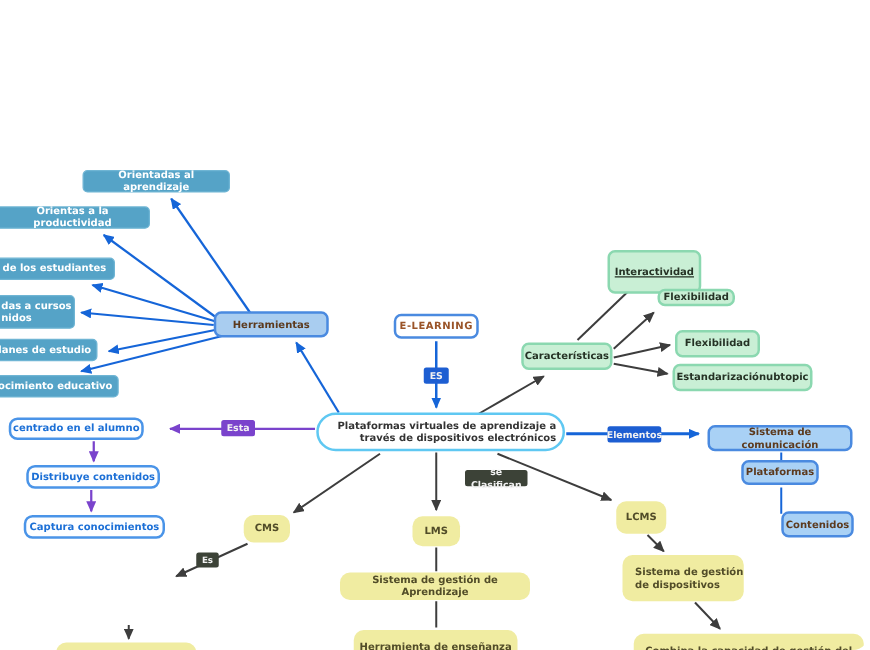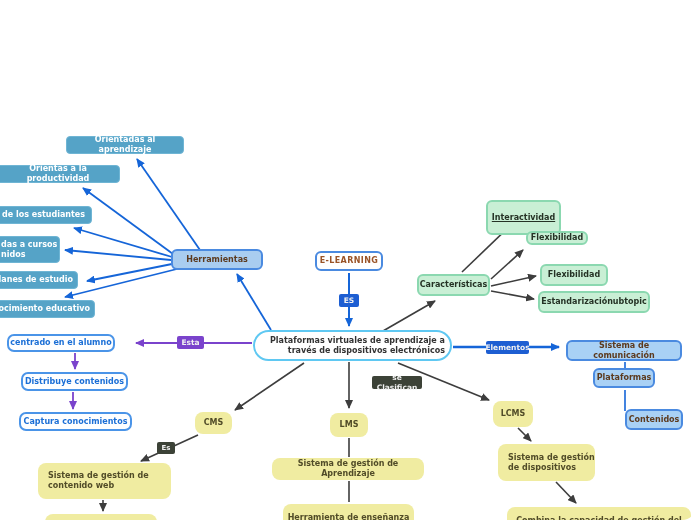--- a/index.html
+++ b/index.html
@@ -135,22 +135,20 @@
   <div class="node whiteblue" id="n-distribuye">Distribuye contenidos</div>
   <div class="node whiteblue" id="n-captura">Captura conocimientos</div>
 
   <div class="node bluefill" id="n-siscom">Sistema de comunicación</div>
   <div class="node bluefill" id="n-plataformas">Plataformas</div>
   <div class="node bluefill" id="n-contenidos">Contenidos</div>
 
   <div class="node yellow" id="n-cms">CMS</div>
   <div class="node yellow" id="n-lms">LMS</div>
   <div class="node yellow" id="n-lcms">LCMS</div>
-  <div class="node yellow pre" id="n-sgcw">Sistema de gestión de
-contenido web</div>
   <div class="node yellow" id="n-cutbox"></div>
   <div class="node yellow" id="n-sga-lms">Sistema de gestión de Aprendizaje</div>
   <div class="node yellow" id="n-herr-ens">Herramienta de enseñanza</div>
   <div class="node yellow pre" id="n-sga-lcms">Sistema de gestión
 de dispositivos</div>
   <div class="node yellow" id="n-combina">Combina la capacidad de gestión del</div>
 
   <div class="node chip chip-blue" id="c-es">ES</div>
   <div class="node chip chip-purple" id="c-esta">Esta</div>
   <div class="node chip chip-blue" id="c-elementos">Elementos</div>

